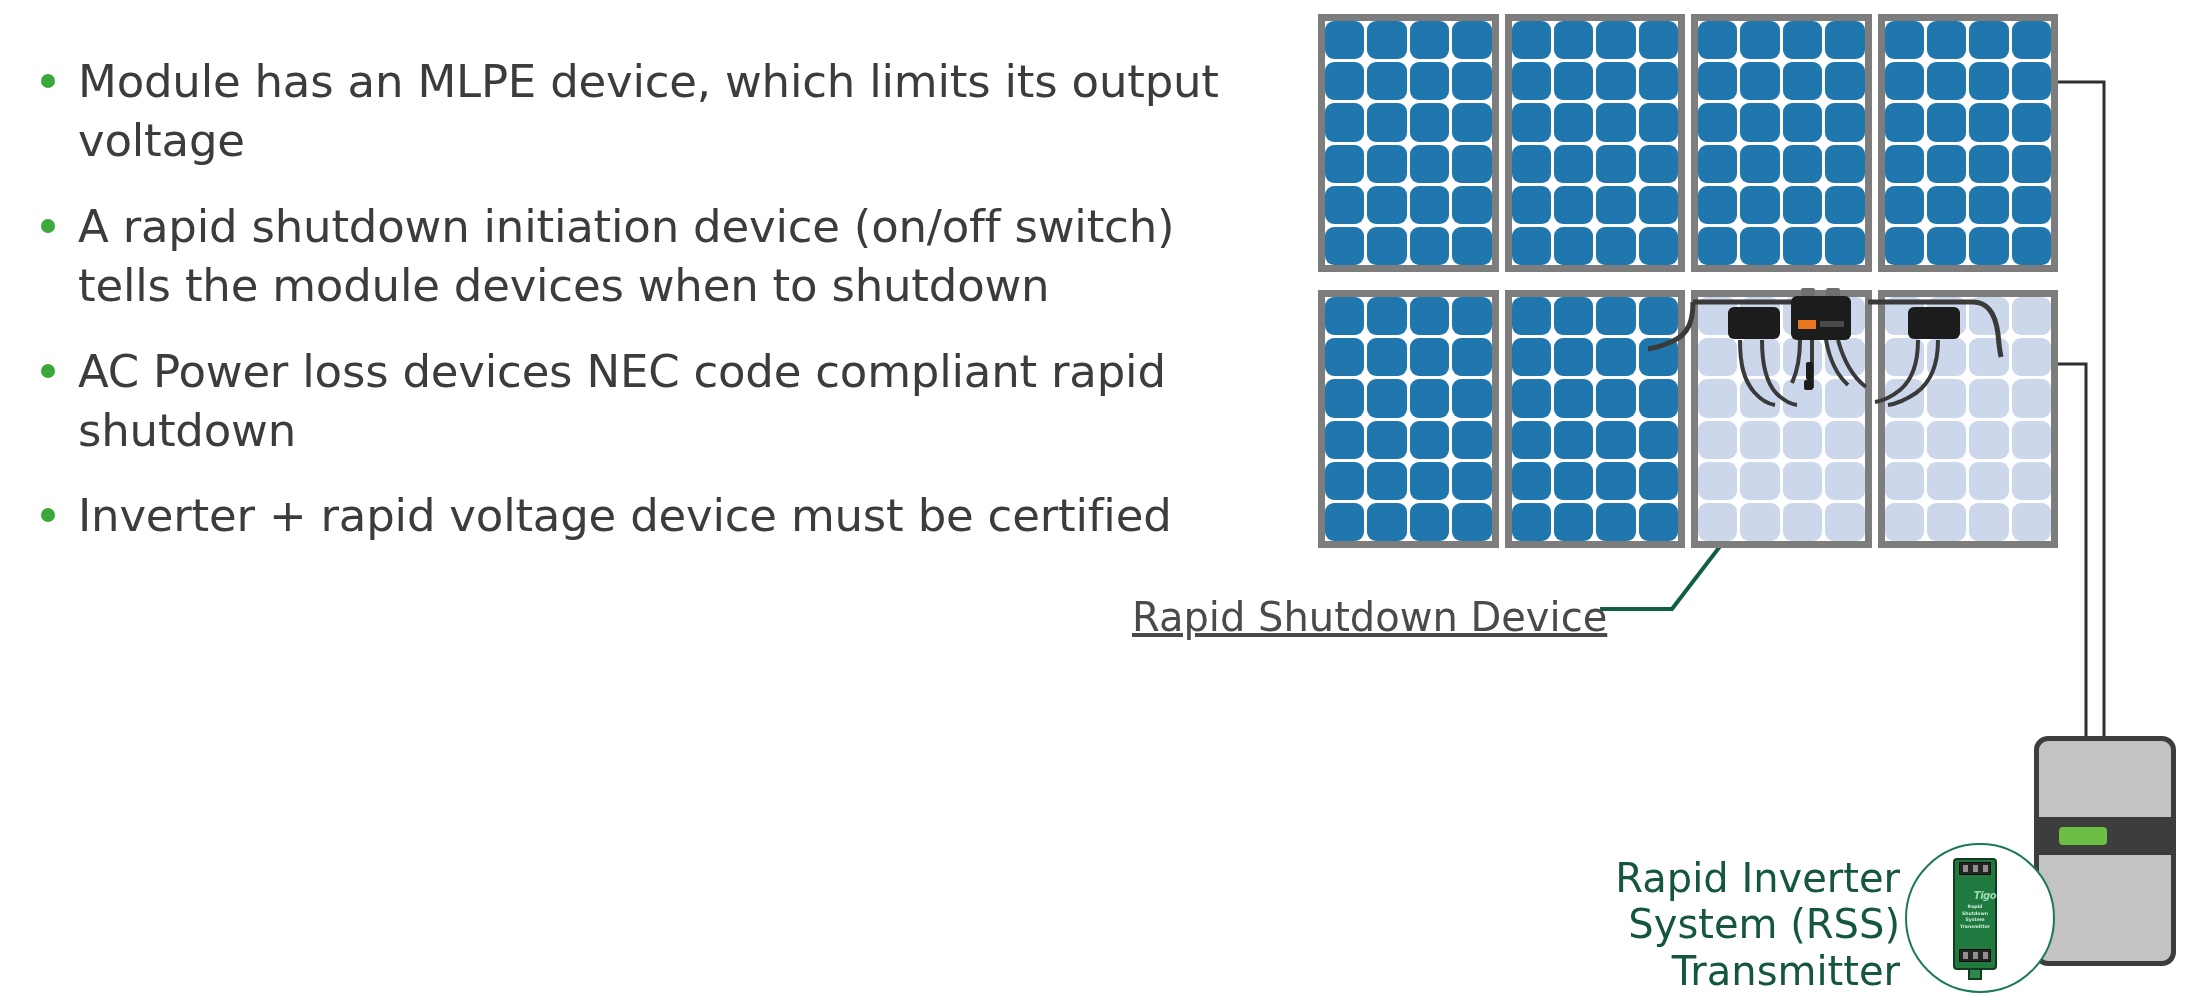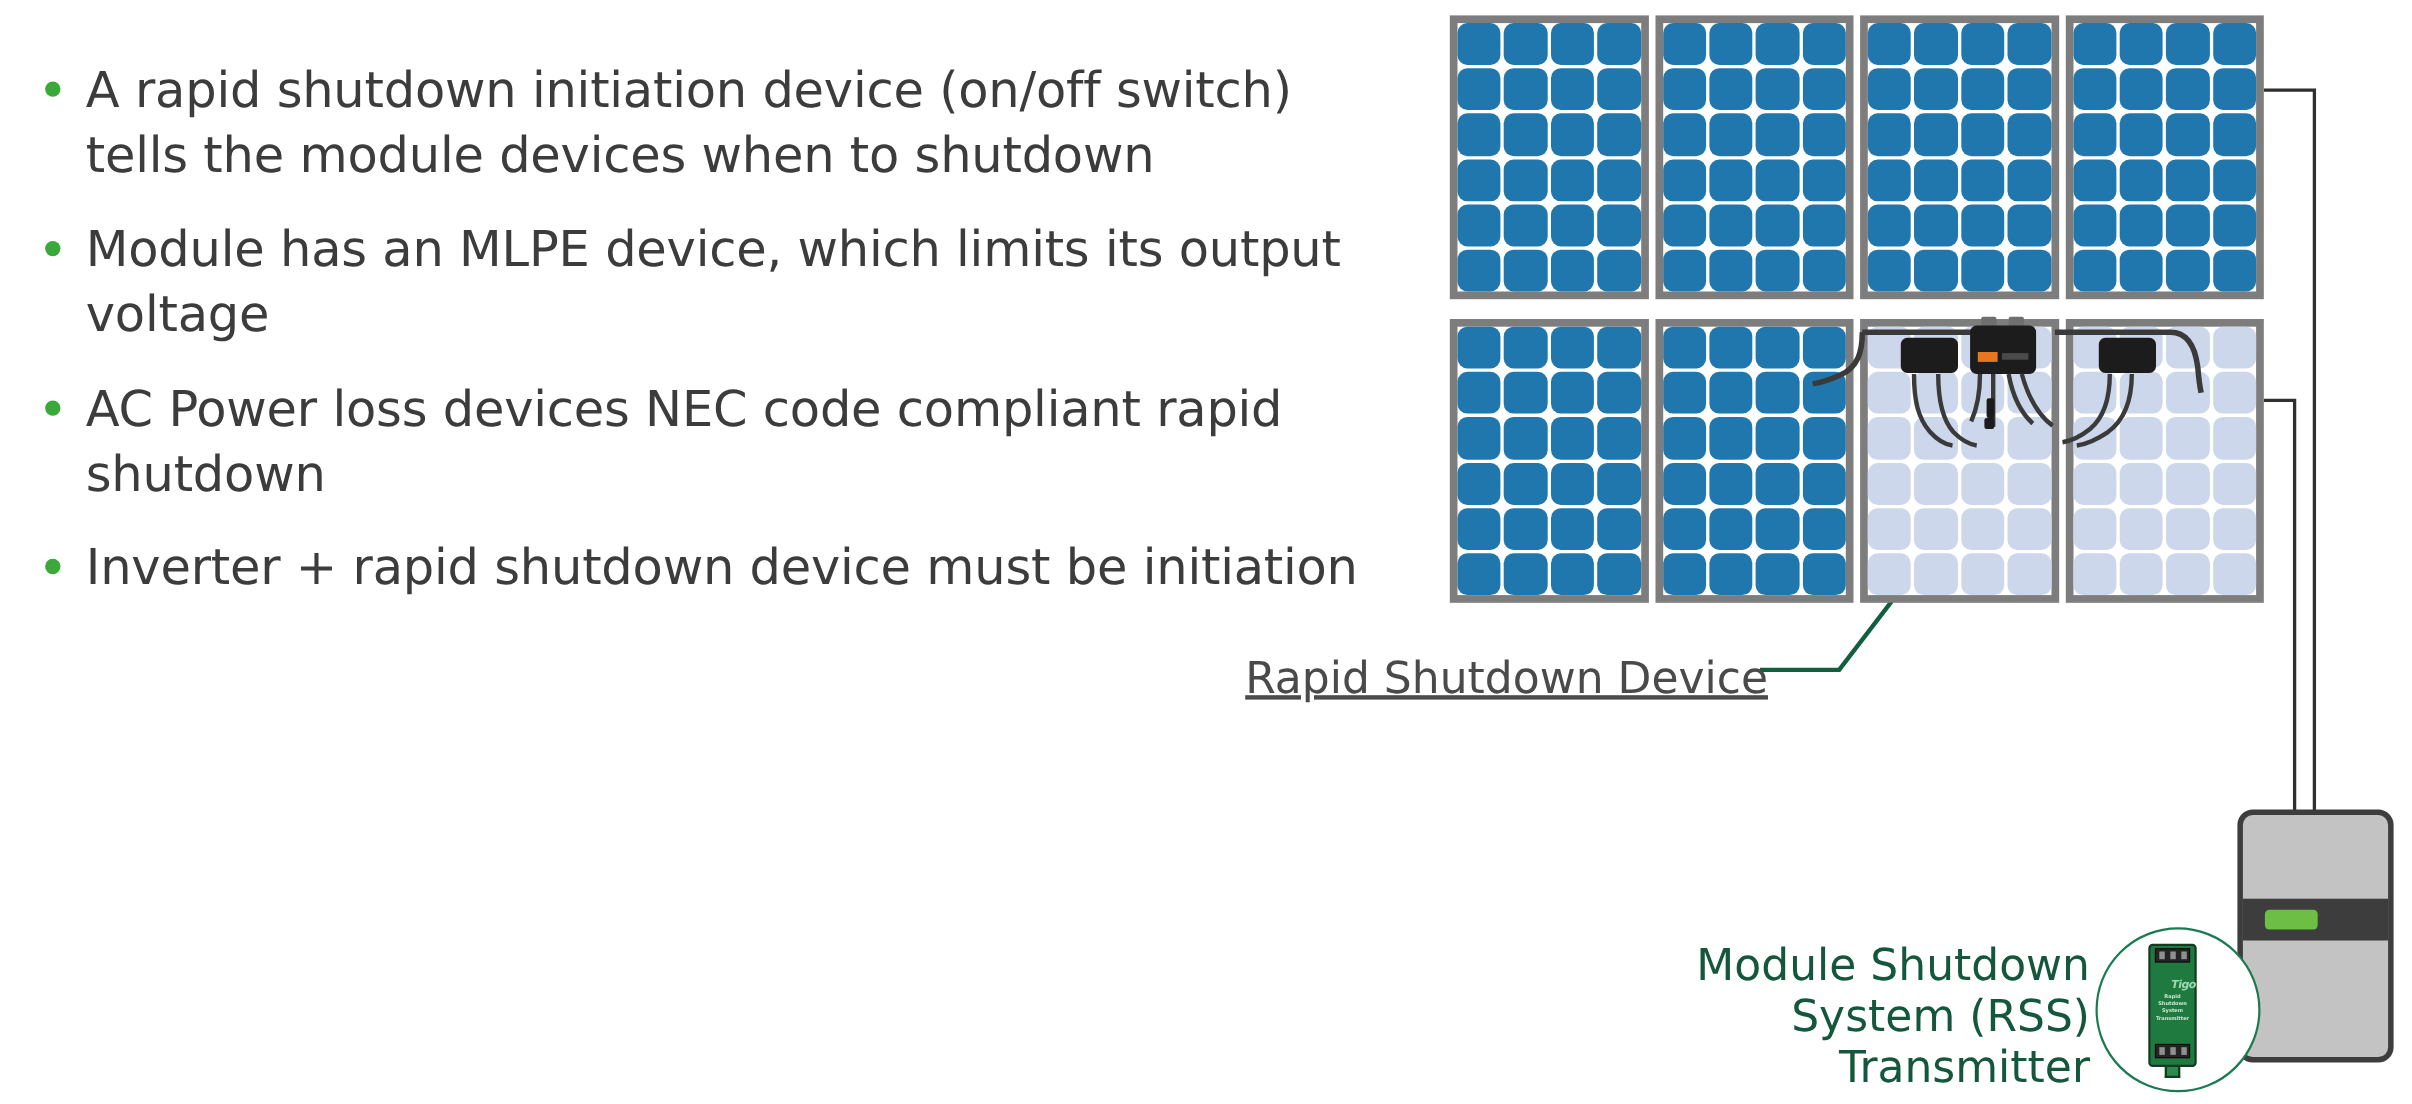--- a/index.html
+++ b/index.html
@@ -255,42 +255,42 @@
 <body>
 
 <div id="slide">
 
   <div id="bullet-list">
 
     <div class="bullet-row">
       <div class="bullet-dot-cell">
         <div class="bullet-dot"></div>
       </div>
-      <div class="bullet-text">A rapid shutdown initiation device (on/off switch) tells the module devices when to shutdown</div>
+      <div class="bullet-text">Module has an MLPE device, which limits its output voltage</div>
     </div>
 
     <div class="bullet-row">
       <div class="bullet-dot-cell">
         <div class="bullet-dot"></div>
       </div>
-      <div class="bullet-text">Module has an MLPE device, which limits its output voltage</div>
+      <div class="bullet-text">A rapid shutdown initiation device (on/off switch) tells the module devices when to shutdown</div>
     </div>
 
     <div class="bullet-row">
       <div class="bullet-dot-cell">
         <div class="bullet-dot"></div>
       </div>
       <div class="bullet-text">AC Power loss devices NEC code compliant rapid shutdown</div>
     </div>
 
     <div class="bullet-row">
       <div class="bullet-dot-cell">
         <div class="bullet-dot"></div>
       </div>
-      <div class="bullet-text">Inverter + rapid shutdown device must be initiation</div>
+      <div class="bullet-text">Inverter + rapid voltage device must be certified</div>
     </div>
 
   </div>
 
   <svg id="wiring-svg" viewBox="0 0 2193 1004" xmlns="http://www.w3.org/2000/svg">
 
     <path d="M 2058 82 L 2104 82 L 2104 738" fill="none" stroke="#2f2f2f" stroke-width="3"></path>
 
     <path d="M 2058 364 L 2086 364 L 2086 738" fill="none" stroke="#2f2f2f" stroke-width="3"></path>
 
@@ -586,18 +586,18 @@
     </div>
     <div class="rss-term bottom">
       <span></span>
         <span></span>
         <span></span>
     </div>
     <div class="rss-foot"></div>
   </div>
 
   <div id="rss-label">
-    <div>Module Shutdown</div>
+    <div>Rapid Inverter</div>
     <div>System (RSS)</div>
     <div>Transmitter</div>
   </div>
 
 </div>
 
 </body></html>

